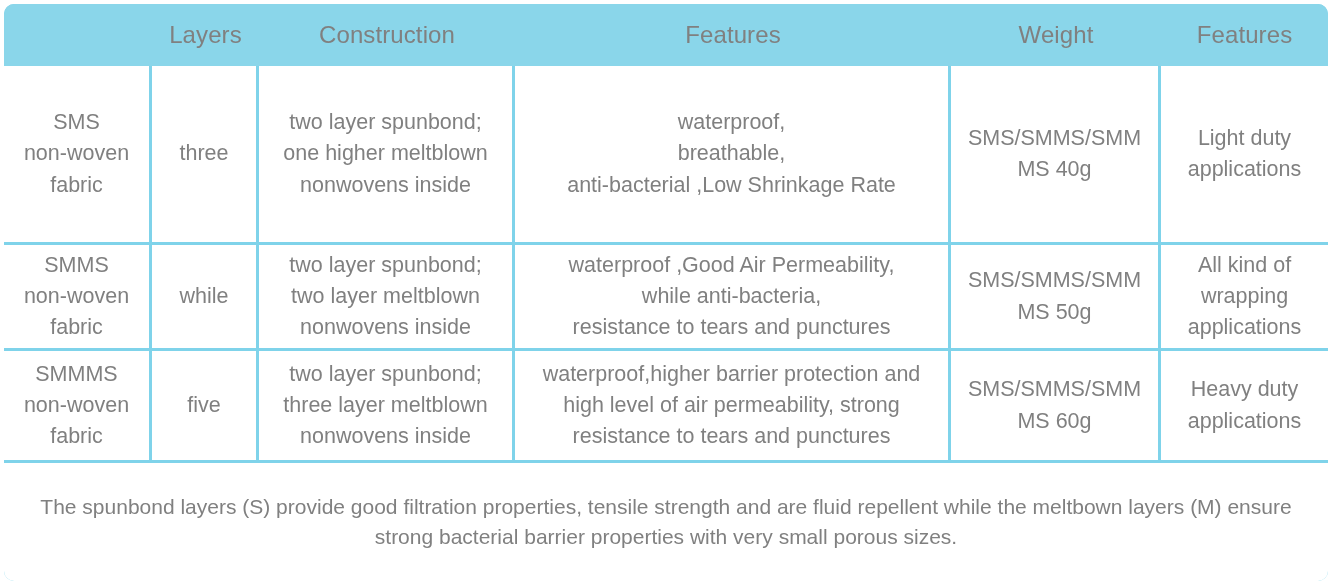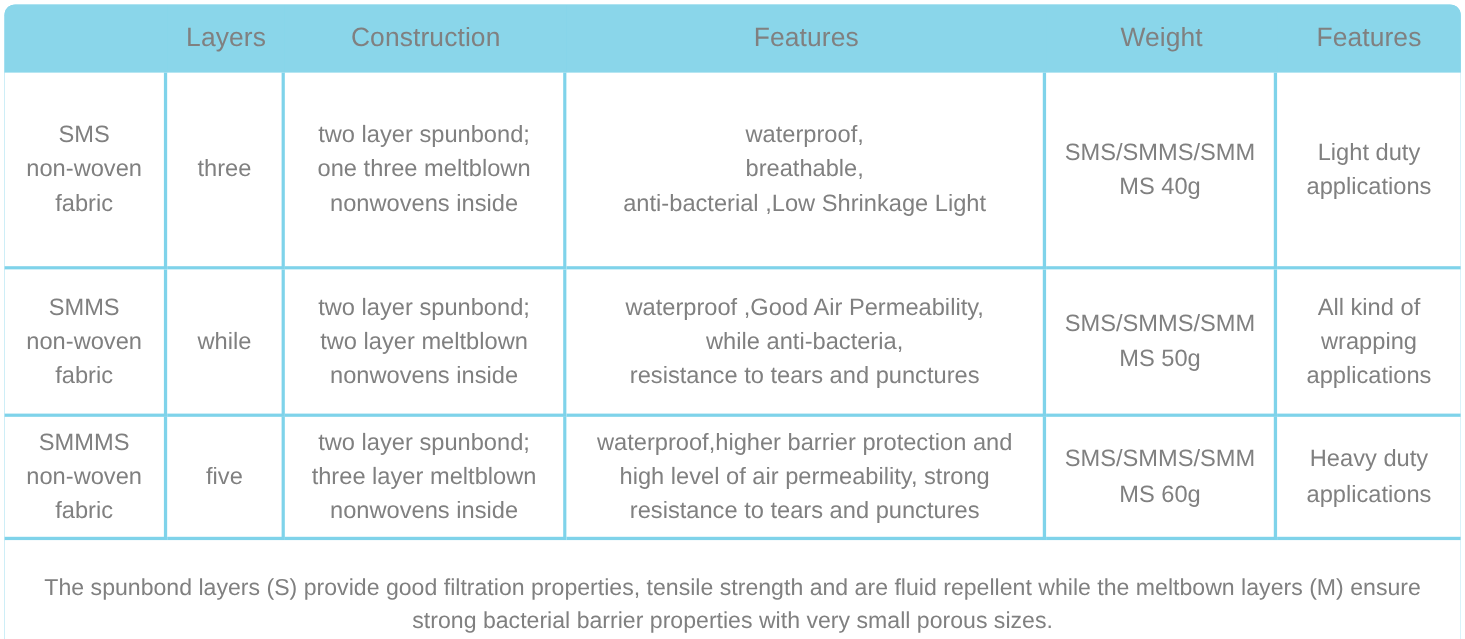--- a/index.html
+++ b/index.html
@@ -68,21 +68,21 @@
   }
 
   .col-type   { width: 148px; }
   .col-layers { width: 107px; }
   .col-constr { width: 256px; }
   .col-feat   { width: 436px; }
   .col-weight { width: 210px; }
   .col-apps   { width: 167px; }
 
   .row-body { height: 179px; }
-  .row-body-2 { height: 134px; }
+  .row-body-2 { height: 106px; }
   .row-body-3 { height: 112px; }
 
   .note-row td {
     text-align: left;
     font-size: 21px;
     line-height: 1.62;
     color: #808080;
     padding: 14px 22px 18px 22px;
     height: 118px;
     vertical-align: middle;
@@ -117,27 +117,27 @@
 
       <tr class="row-body">
         <td>
           <span class="cell-line">SMS</span>
           <span class="cell-line">non-woven</span>
           <span class="cell-line">fabric</span>
         </td>
         <td>three</td>
         <td>
           <span class="cell-line">two layer spunbond;</span>
-          <span class="cell-line">one three meltblown</span>
+          <span class="cell-line">one higher meltblown</span>
           <span class="cell-line">nonwovens inside</span>
         </td>
         <td>
           <span class="cell-line">waterproof,</span>
           <span class="cell-line">breathable,</span>
-          <span class="cell-line">anti-bacterial ,Low Shrinkage Light</span>
+          <span class="cell-line">anti-bacterial ,Low Shrinkage Rate</span>
         </td>
         <td>
           <span class="cell-line">SMS/SMMS/SMM</span>
           <span class="cell-line">MS 40g</span>
         </td>
         <td>
           <span class="cell-line">Light duty</span>
           <span class="cell-line">applications</span>
         </td>
       </tr>

